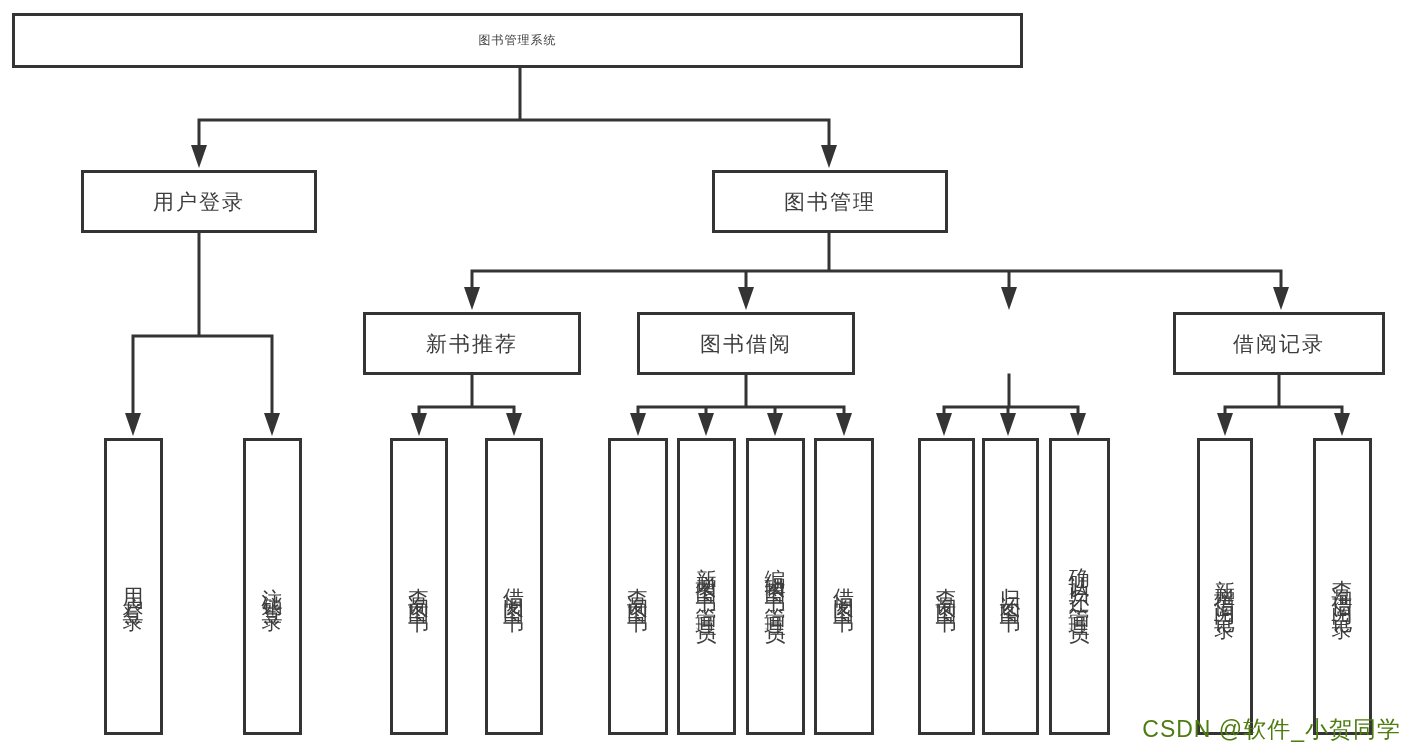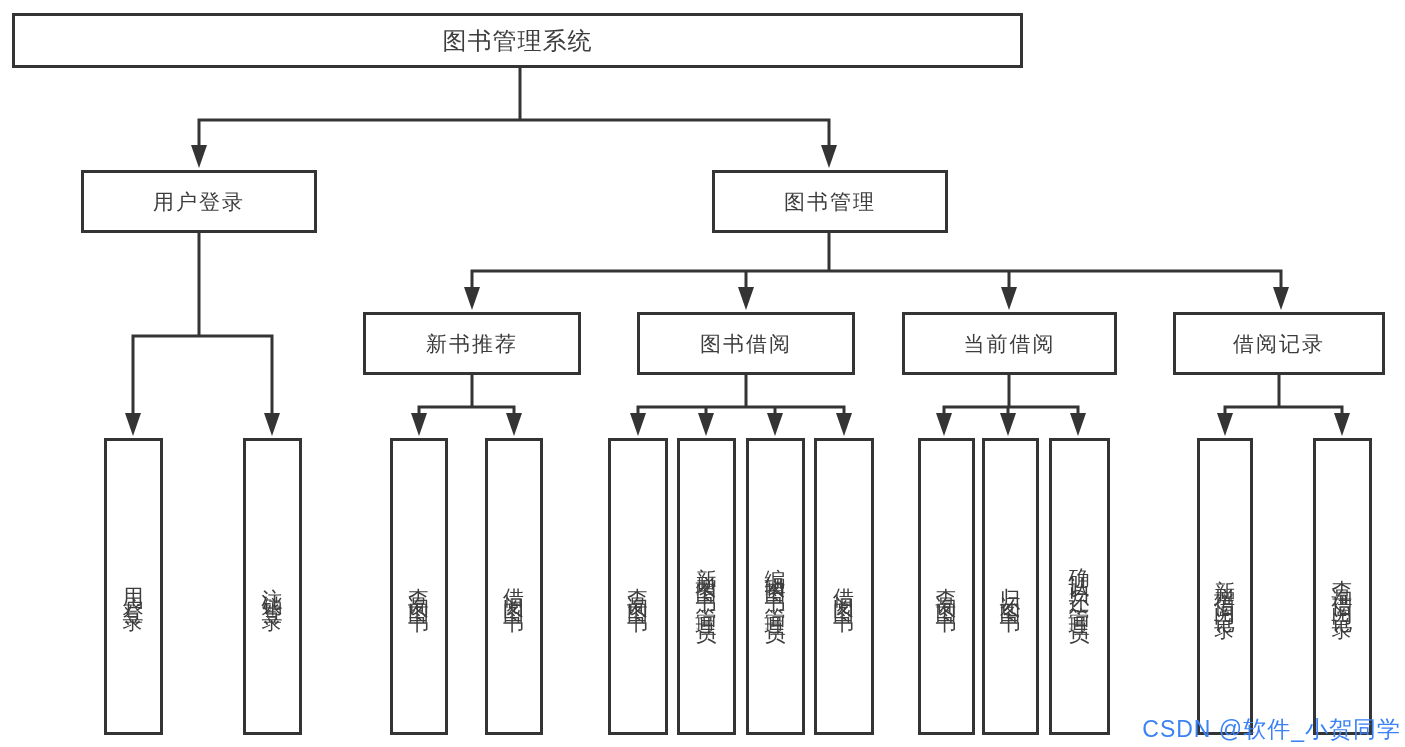--- a/index.html
+++ b/index.html
@@ -6,32 +6,32 @@
   .canvas{
     position:relative;width:1405px;height:747px;background:#ffffff;overflow:hidden;
     font-family:"Liberation Sans","DejaVu Sans",sans-serif;color:#3d3d3d;
   }
   .connector-svg{position:absolute;left:0;top:0;width:1405px;height:747px;z-index:1;}
   .box{
     position:absolute;background:#ffffff;border:3px solid #343434;box-sizing:border-box;
     display:flex;align-items:center;justify-content:center;z-index:2;
   }
   .hlabel{font-size:21px;letter-spacing:2px;white-space:nowrap;}
-  .root .hlabel{font-size:24px;letter-spacing:1px;}
+  .root .hlabel{font-size:12px;letter-spacing:1px;}
   .leaf{
     position:absolute;top:438px;height:297px;background:#ffffff;border:3px solid #343434;
     box-sizing:border-box;display:flex;align-items:center;justify-content:center;z-index:2;
   }
   .vlabel{
     writing-mode:vertical-rl;text-orientation:mixed;
     font-size:21px;letter-spacing:8px;line-height:1;white-space:nowrap;
   }
   .watermark{
     position:absolute;right:4px;bottom:2px;z-index:5;
-    font-size:23px;color:#3b82f6;letter-spacing:1px;white-space:nowrap;
+    font-size:23px;color:#4d7c0f;letter-spacing:1px;white-space:nowrap;
   }
 </style>
 </head>
 <body>
 
 <div class="canvas">
 
   <svg class="connector-svg" viewBox="0 0 1405 747" xmlns="http://www.w3.org/2000/svg">
     <g stroke="#343434" stroke-width="3" fill="none" stroke-linecap="square">
       <path d="M520 68 V120
@@ -80,23 +80,20 @@
   <div class="box" style="left:712px;top:170px;width:236px;height:63px">
     <span class="hlabel">图书管理</span>
   </div>
 
   <div class="box" style="left:363px;top:312px;width:218px;height:63px">
     <span class="hlabel">新书推荐</span>
   </div>
   <div class="box" style="left:637px;top:312px;width:218px;height:63px">
     <span class="hlabel">图书借阅</span>
   </div>
-  <div class="box" style="left:902px;top:312px;width:215px;height:63px">
-    <span class="hlabel">当前借阅</span>
-  </div>
   <div class="box" style="left:1173px;top:312px;width:212px;height:63px">
     <span class="hlabel">借阅记录</span>
   </div>
 
   <div class="leaf" style="left:104px;width:59px">
     <span class="vlabel">用户登录</span>
   </div>
   <div class="leaf" style="left:243px;width:59px">
     <span class="vlabel">注销登录</span>
   </div>

